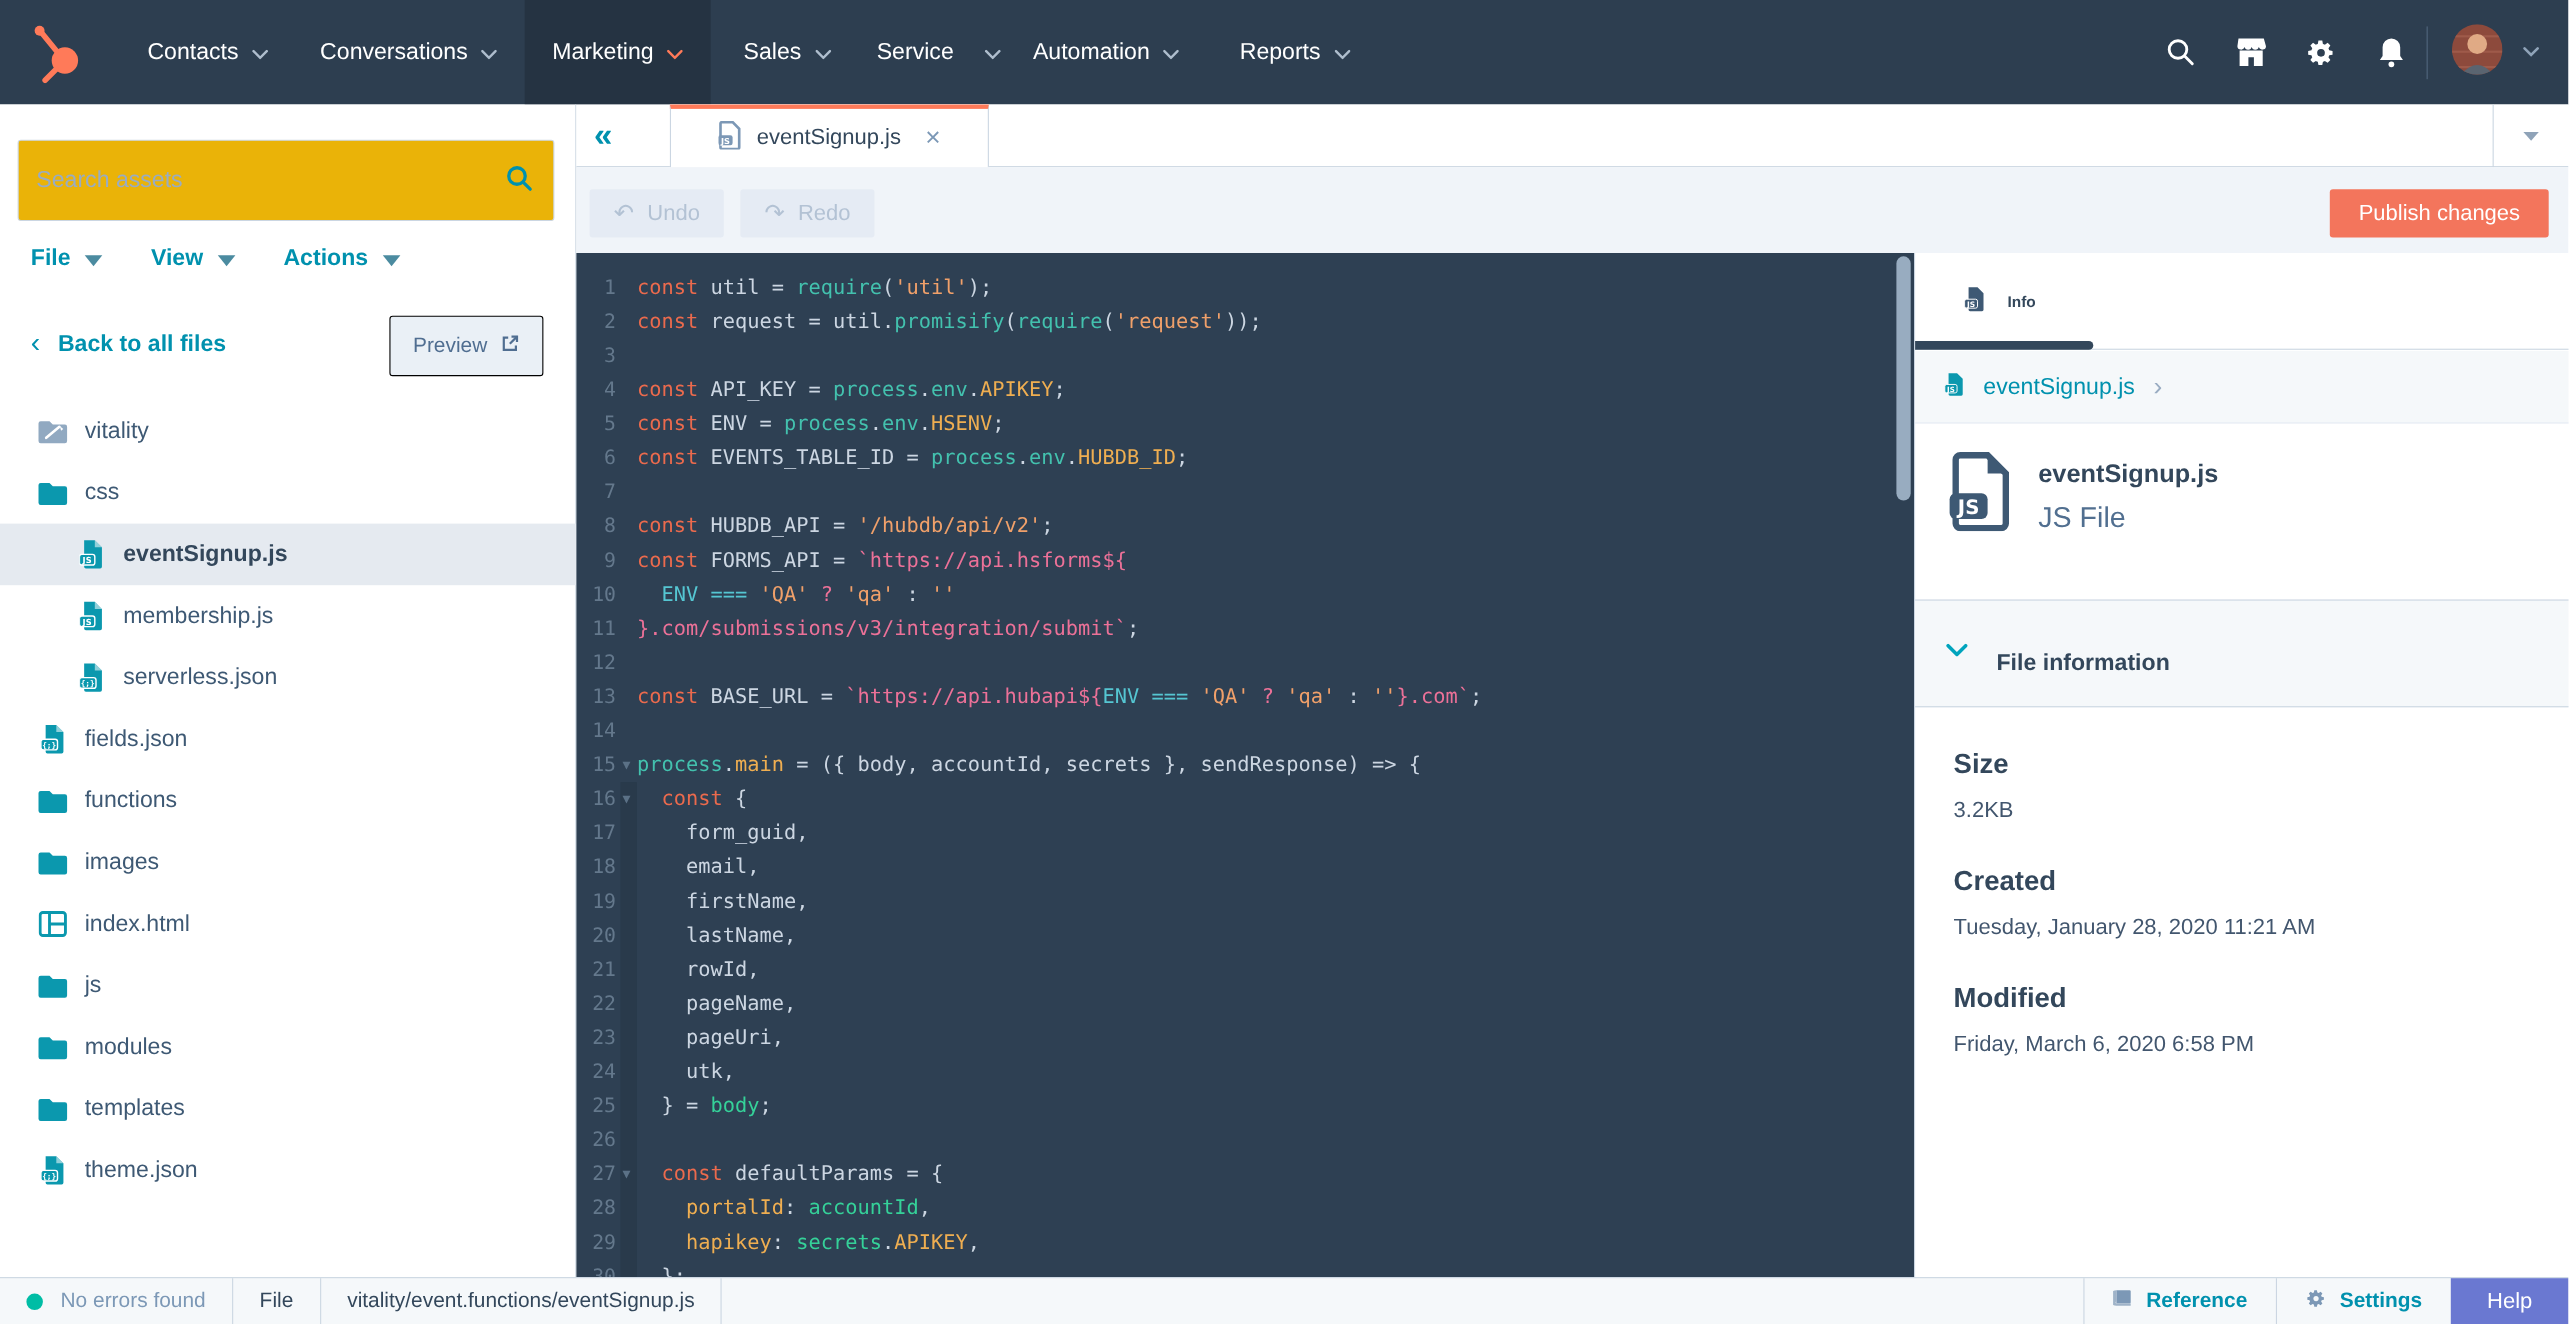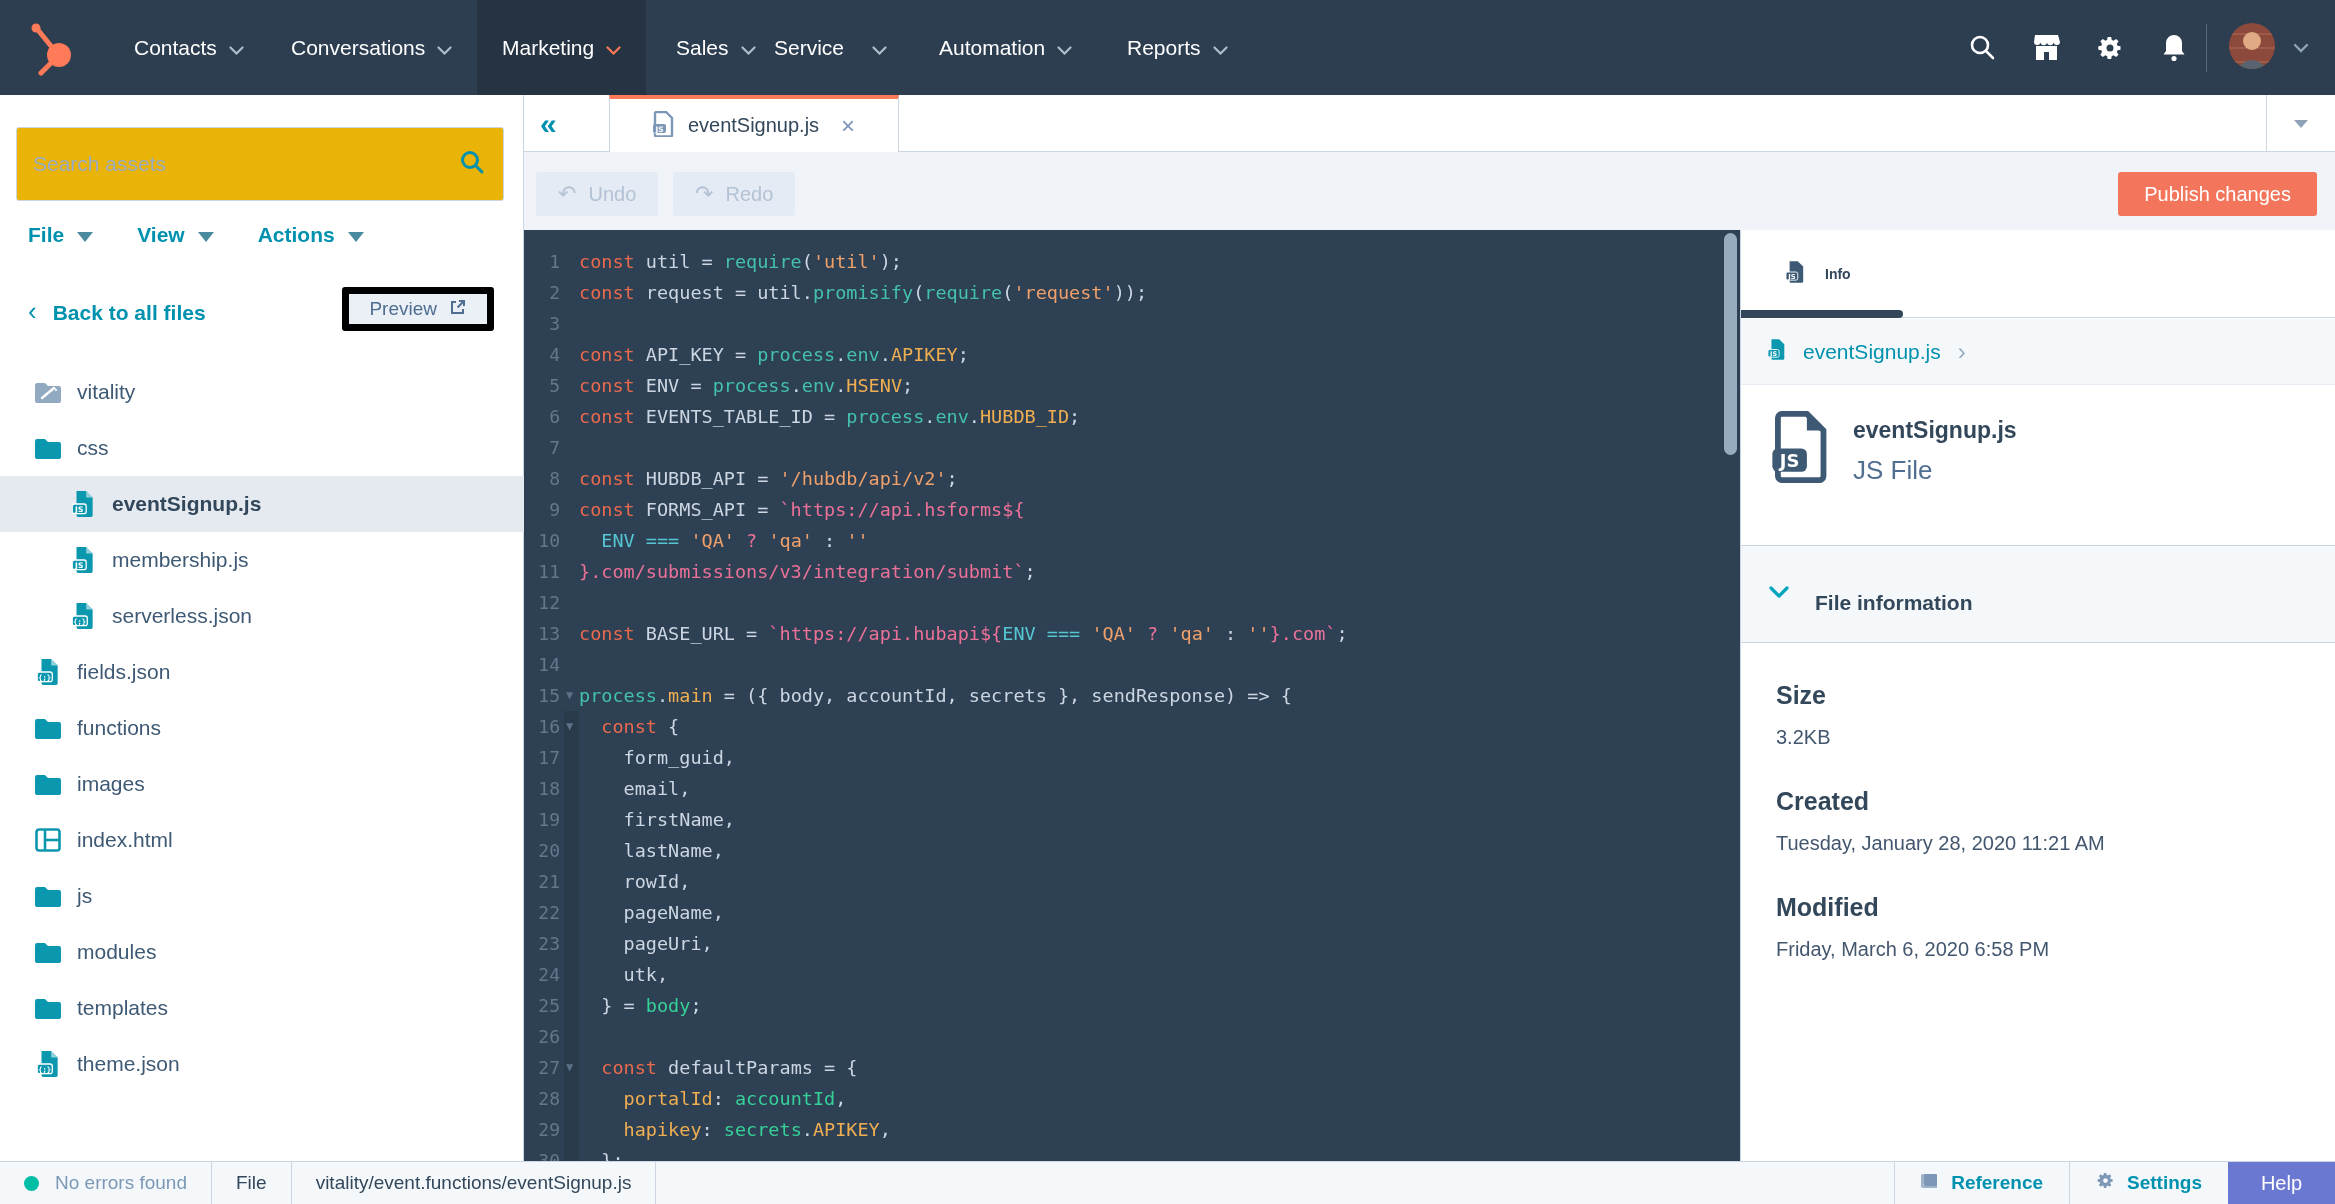--- a/index.html
+++ b/index.html
@@ -22,21 +22,21 @@
   #search-box { position:absolute; left:16px; top:32px; width:488px; height:74px; border:1px solid #cbd6e2; border-radius:3px; background:#eab308; display:flex; align-items:center; }
   #search-box input { flex:1; border:none; outline:none; font-size:21px; color:#33475b; padding:0 16px; font-family:"Liberation Sans",sans-serif; background:transparent; }
   #search-box input::placeholder { color:#99acc2; }
   #search-box .s-icon { margin-right:18px; }
   #menus { position:absolute; left:28px; top:128px; display:flex; gap:44px; }
   .menu-item { color:#0091ae; font-size:21px; font-weight:bold; display:flex; align-items:center; gap:13px; cursor:pointer; }
   .tri { width:0; height:0; border-left:8px solid transparent; border-right:8px solid transparent; border-top:10px solid #4b8ba0; margin-top:3px; }
   #back-row { position:absolute; left:0; top:190px; width:524px; height:60px; }
   #back-link { position:absolute; left:28px; top:14px; color:#0091ae; font-size:21px; font-weight:bold; display:flex; align-items:center; gap:16px; cursor:pointer; }
   #back-link .lt { font-size:26px; font-weight:400; margin-top:-3px; }
-  #preview-btn { position:absolute; right:30px; top:2px; height:44px; padding:0 20px; background:#eaf0f6; border:7px solid #000000; border-radius:3px; color:#506e91; font-size:19px; display:flex; align-items:center; gap:12px; cursor:pointer; }
+  #preview-btn { position:absolute; right:30px; top:2px; height:55px; padding:0 20px; background:#eaf0f6; border:1px solid #000000; border-radius:3px; color:#506e91; font-size:19px; display:flex; align-items:center; gap:12px; cursor:pointer; }
   #tree { position:absolute; left:0; top:269px; width:524px; }
   .tree-row { height:56px; display:flex; align-items:center; cursor:pointer; }
   .tree-row.selected { background:#e5eaf0; }
   .tree-row .t-icon { width:30px; display:flex; justify-content:center; }
   .tree-row .t-label { font-size:21px; color:#3e5974; margin-left:14px; }
   .tree-row.selected .t-label { font-weight:bold; color:#33475b; }
 
   
   #tabbar { left:524px; top:95px; width:1811px; height:57px; background:#fff; border-bottom:1px solid #cbd6e2; }
   #collapse-btn { position:absolute; left:16px; top:0; height:57px; display:flex; align-items:center; color:#0091ae; font-size:30px; font-weight:bold; cursor:pointer; letter-spacing:-2px; }
@@ -127,21 +127,21 @@
         <span><svg width="15" height="9" viewBox="0 0 15 9">
             <polyline points="1.5,1.5 7.5,7.5 13.5,1.5" fill="none" stroke="#ff7a59" stroke-width="2.2" stroke-linecap="round"></polyline>
           </svg></span>
       </div>
       <div class="nav-item" style="left: 672px;">
         <span>Sales</span>
         <span><svg width="15" height="9" viewBox="0 0 15 9">
             <polyline points="1.5,1.5 7.5,7.5 13.5,1.5" fill="none" stroke="#aebdcd" stroke-width="2.2" stroke-linecap="round"></polyline>
           </svg></span>
       </div>
-      <div class="nav-item" style="left: 770px; gap: 28px;">
+      <div class="nav-item" style="left: 793px; gap: 28px;">
         <span>Service</span>
         <span><svg width="15" height="9" viewBox="0 0 15 9">
             <polyline points="1.5,1.5 7.5,7.5 13.5,1.5" fill="none" stroke="#aebdcd" stroke-width="2.2" stroke-linecap="round"></polyline>
           </svg></span>
       </div>
       <div class="nav-item" style="left: 935px;">
         <span>Automation</span>
         <span><svg width="15" height="9" viewBox="0 0 15 9">
             <polyline points="1.5,1.5 7.5,7.5 13.5,1.5" fill="none" stroke="#aebdcd" stroke-width="2.2" stroke-linecap="round"></polyline>
           </svg></span>

